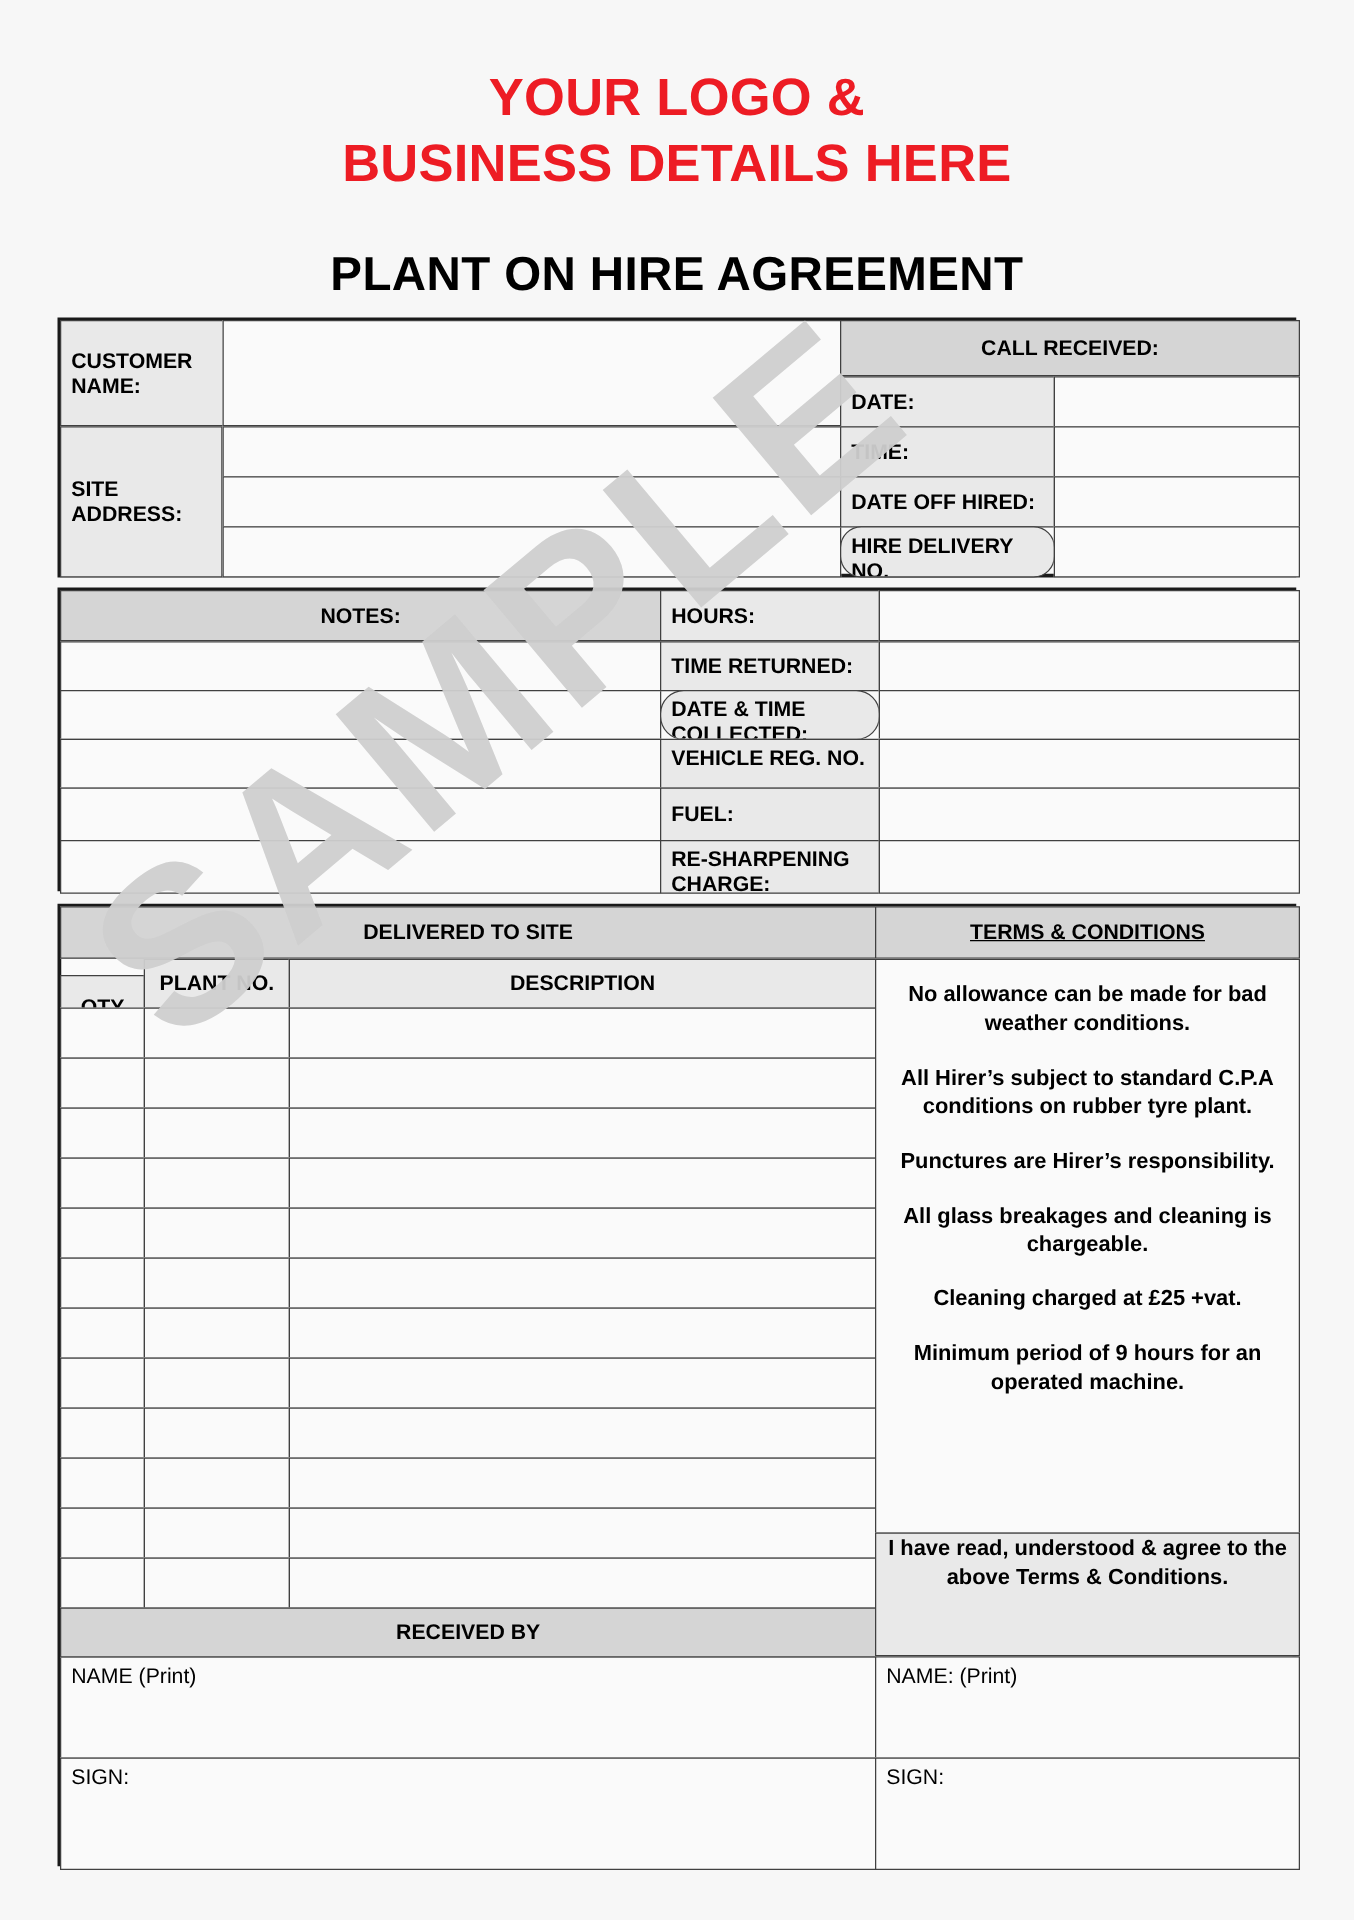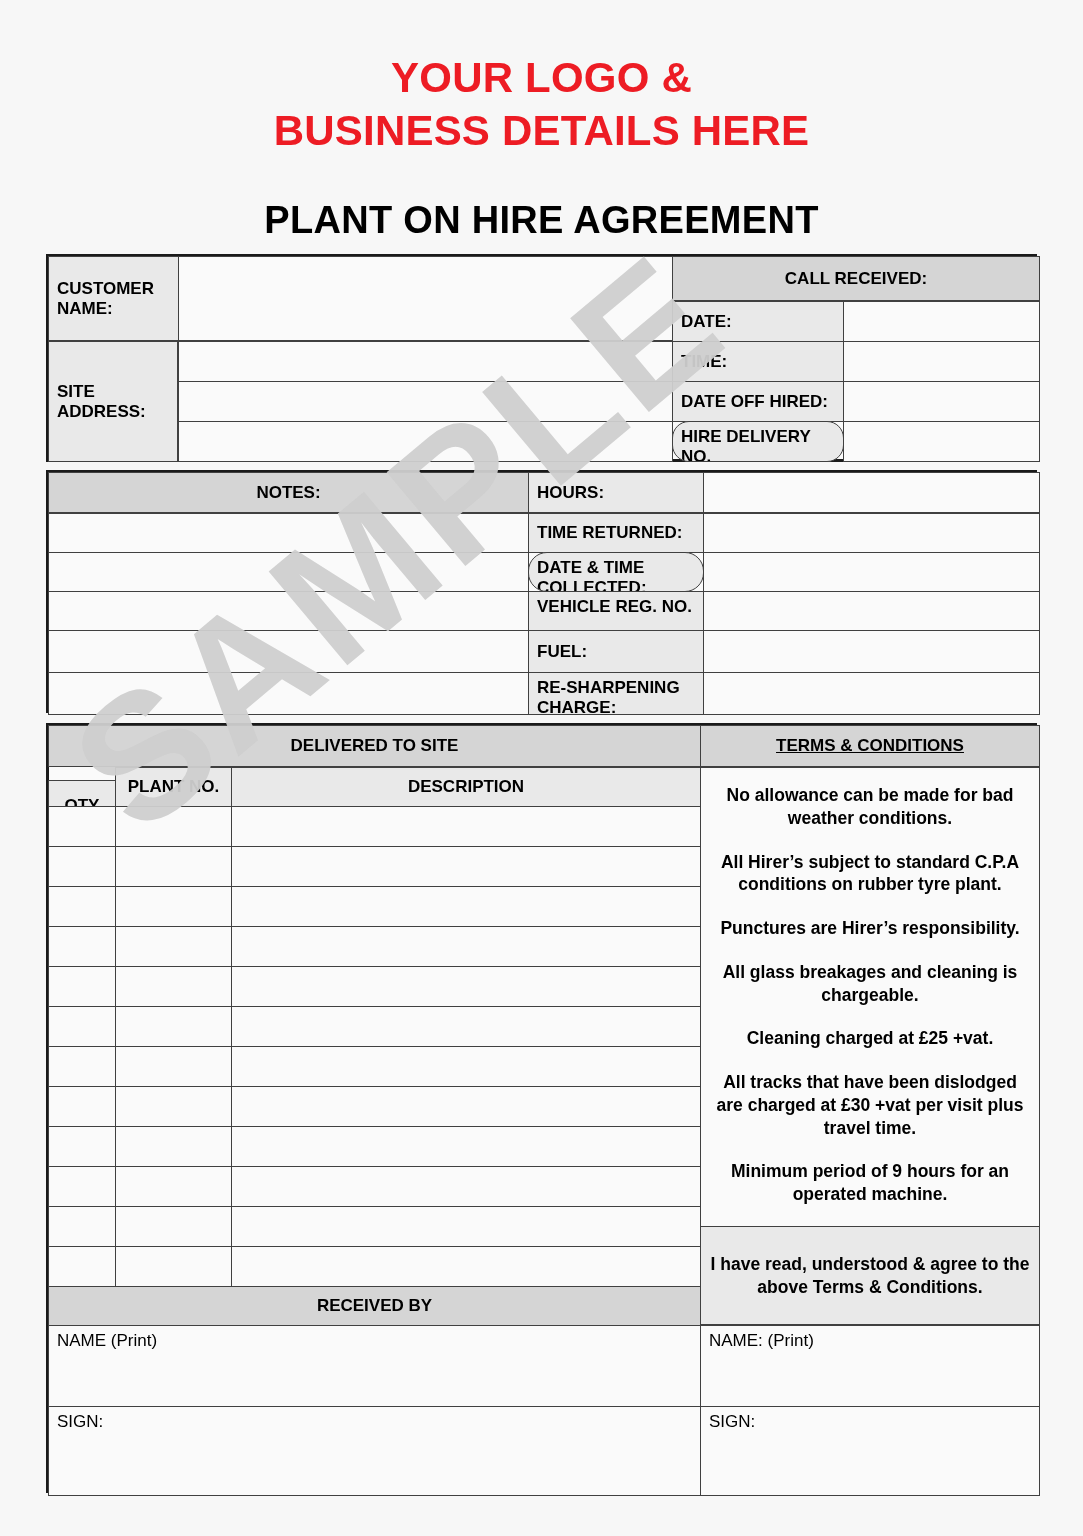--- a/index.html
+++ b/index.html
@@ -113,21 +113,21 @@
     margin: 0 0 21px 0;
   }
   .terms-body p:last-child { margin-bottom: 0; }
 
   .agree-box {
     position: absolute;
     box-sizing: border-box;
     border: 1px solid #404040;
     background: #e9e9e9;
     display: flex;
-    align-items: center;
+    align-items: flex-start;
     justify-content: center;
     text-align: center;
     font-size: 17.5px;
     font-weight: bold;
     line-height: 1.3;
     padding: 0 2px;
   }
 </style>
 </head>
 <body>
@@ -305,21 +305,20 @@
     <div class="cell hdr ctr" style="left:651px; top:-1px; width:340px; height:42px;text-decoration:underline;">
       <span class="txt">TERMS &amp; CONDITIONS</span>
     </div>
 
     <div class="terms-body" style="left:651px; top:41px; width:340px; height:460px;">
       <p>No allowance can be made for bad weather conditions.</p>
       <p>All Hirer’s subject to standard C.P.A conditions on rubber tyre plant.</p>
       <p>Punctures are Hirer’s responsibility.</p>
       <p>All glass breakages and cleaning is chargeable.</p>
       <p>Cleaning charged at £25 +vat.</p>
-      <p>All tracks that have been dislodged are charged at £30 +vat per visit plus travel time.</p>
       <p>Minimum period of 9 hours for an operated machine.</p>
     </div>
 
     <div class="agree-box" style="left:651px; top:500px; width:340px; height:99px;">
       <span class="txt">I have read, understood &amp; agree to the above Terms &amp; Conditions.</span>
     </div>
 
     <div class="cell blank" style="left:651px; top:599px; width:340px; height:82px;">
       <span class="txt">NAME: (Print)</span>
     </div>

